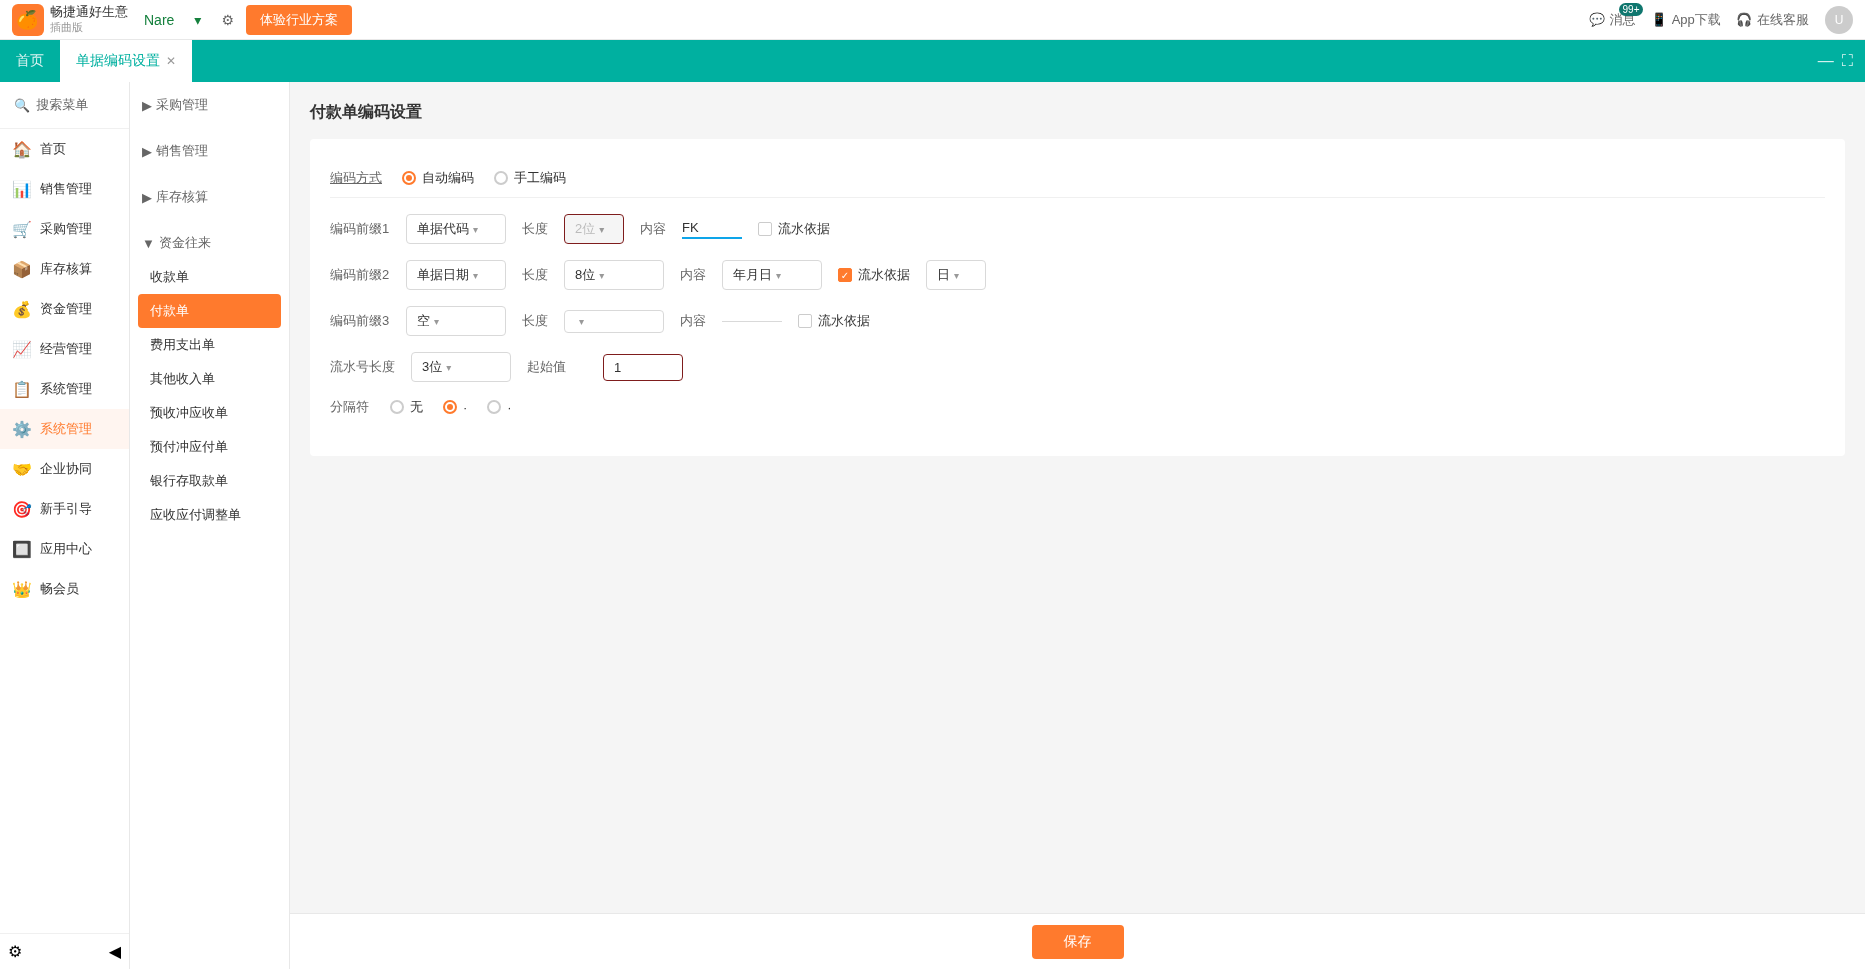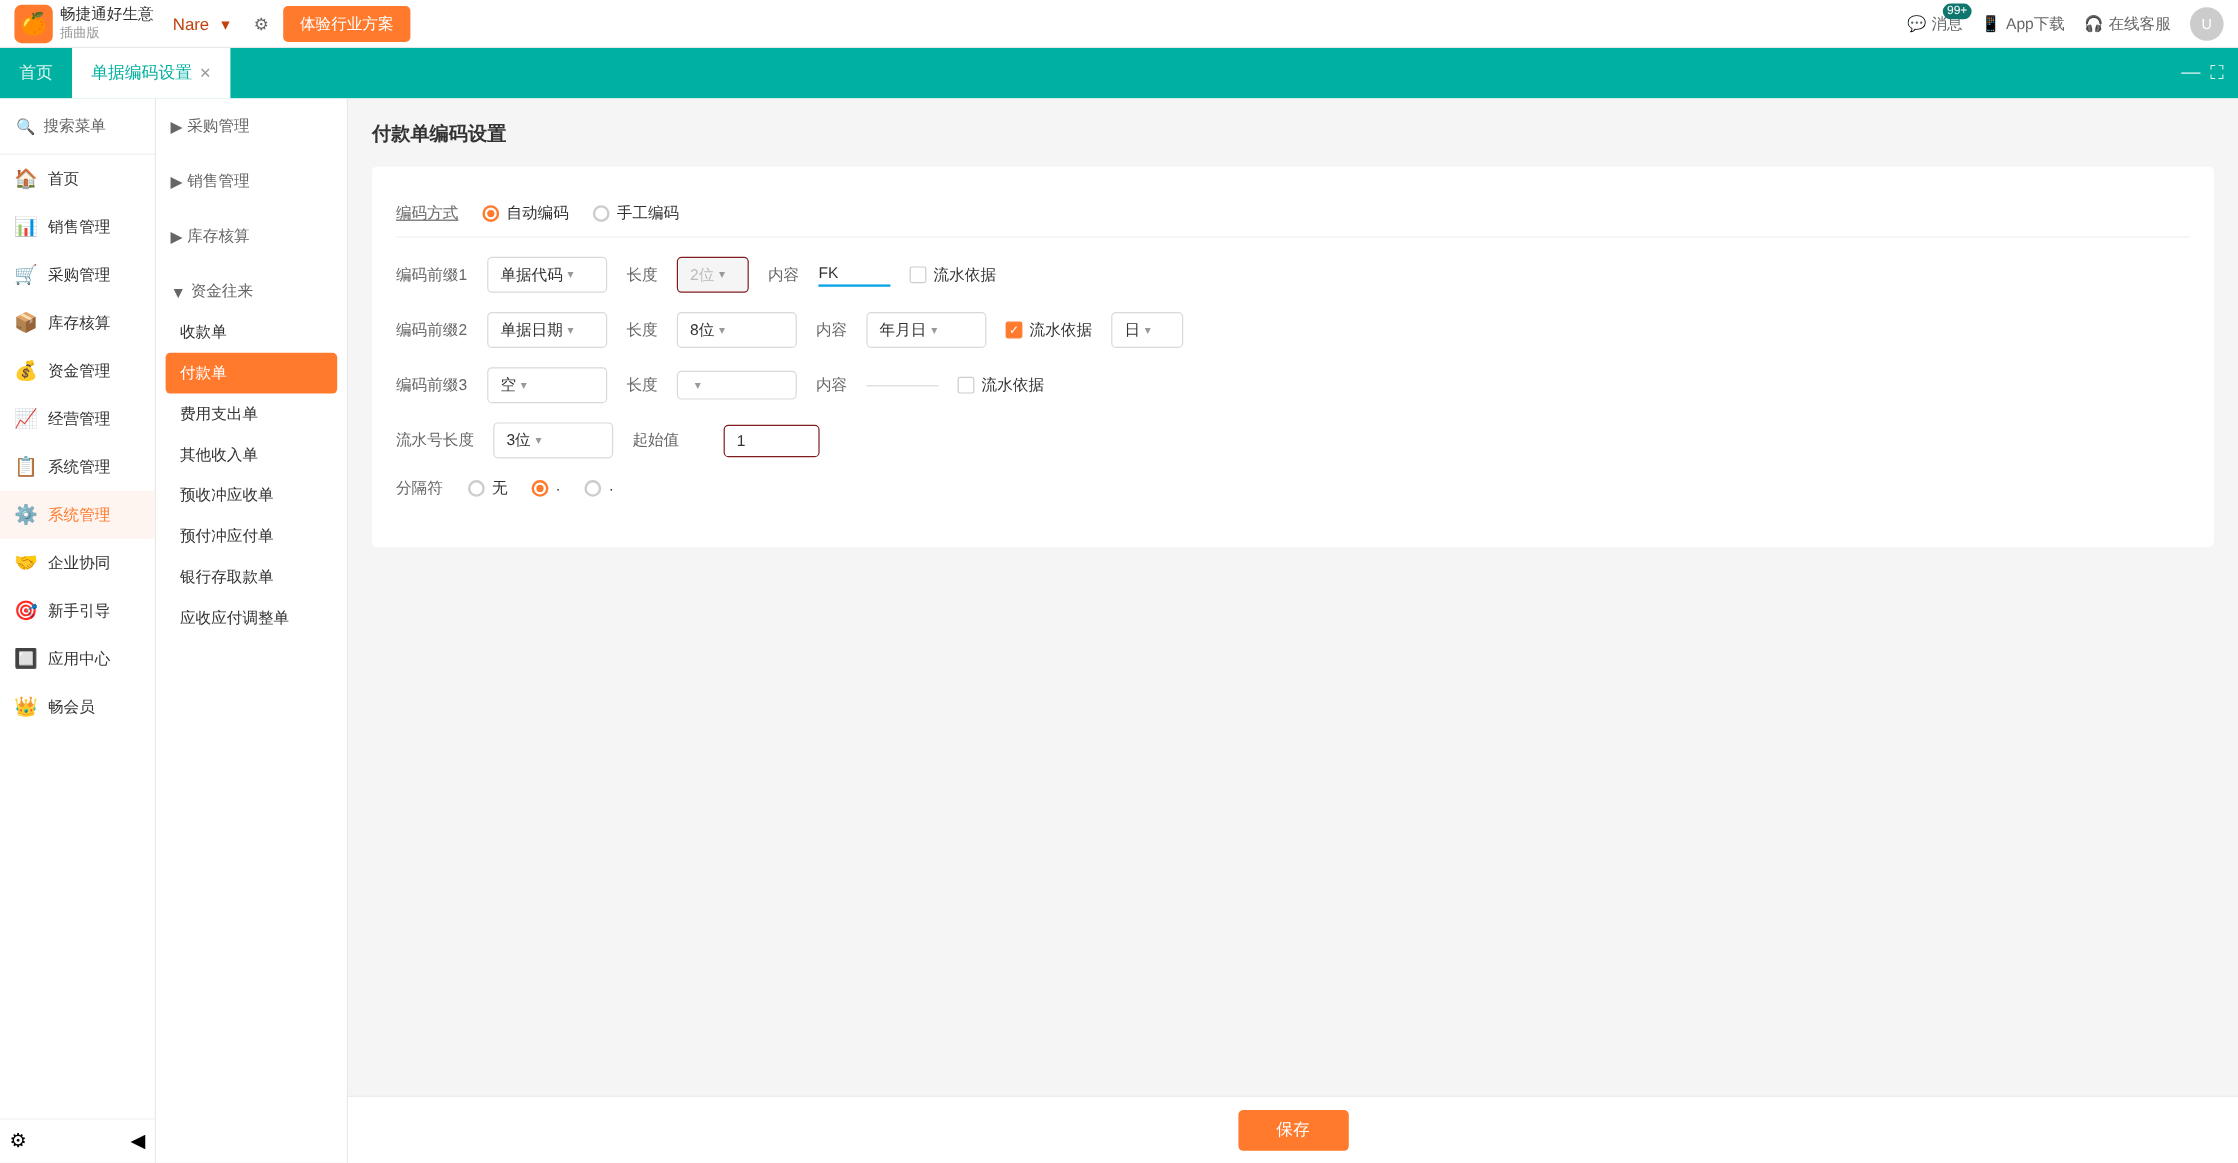--- a/index.html
+++ b/index.html
@@ -14,21 +14,21 @@
       padding: 0 12px;
       border-bottom: 1px solid #e8e8e8;
       justify-content: space-between;
     }
     .top-bar-left { display: flex; align-items: center; gap: 8px; }
     .top-bar-brand { display: flex; align-items: center; gap: 6px; }
     .brand-icon { width: 32px; height: 32px; background: #ff7a2d; border-radius: 6px; display: flex; align-items: center; justify-content: center; color: white; font-size: 18px; }
     .brand-text { font-size: 13px; color: #333; line-height: 1.2; }
     .brand-sub { font-size: 11px; color: #999; }
     .top-bar-nav { display: flex; align-items: center; gap: 4px; }
-    .nav-dropdown { display: flex; align-items: center; gap: 10px; padding: 4px 8px; cursor: pointer; color: #c2410c; }
+    .nav-dropdown { display: flex; align-items: center; gap: 20px; padding: 4px 8px; cursor: pointer; color: #15803d; }
     .btn-industry { background: #ff7a2d; color: white; border: none; padding: 6px 14px; border-radius: 4px; cursor: pointer; font-size: 13px; }
     .top-bar-right { display: flex; align-items: center; gap: 16px; color: #666; font-size: 13px; }
     .msg-badge { position: relative; display: flex; align-items: center; gap: 4px; }
     .badge { background: #0f766e; color: white; border-radius: 8px; font-size: 10px; padding: 1px 4px; position: absolute; top: -8px; right: -8px; }
 
     
     .tab-bar {
       height: 42px;
       background: #00b0a0;
       display: flex;

